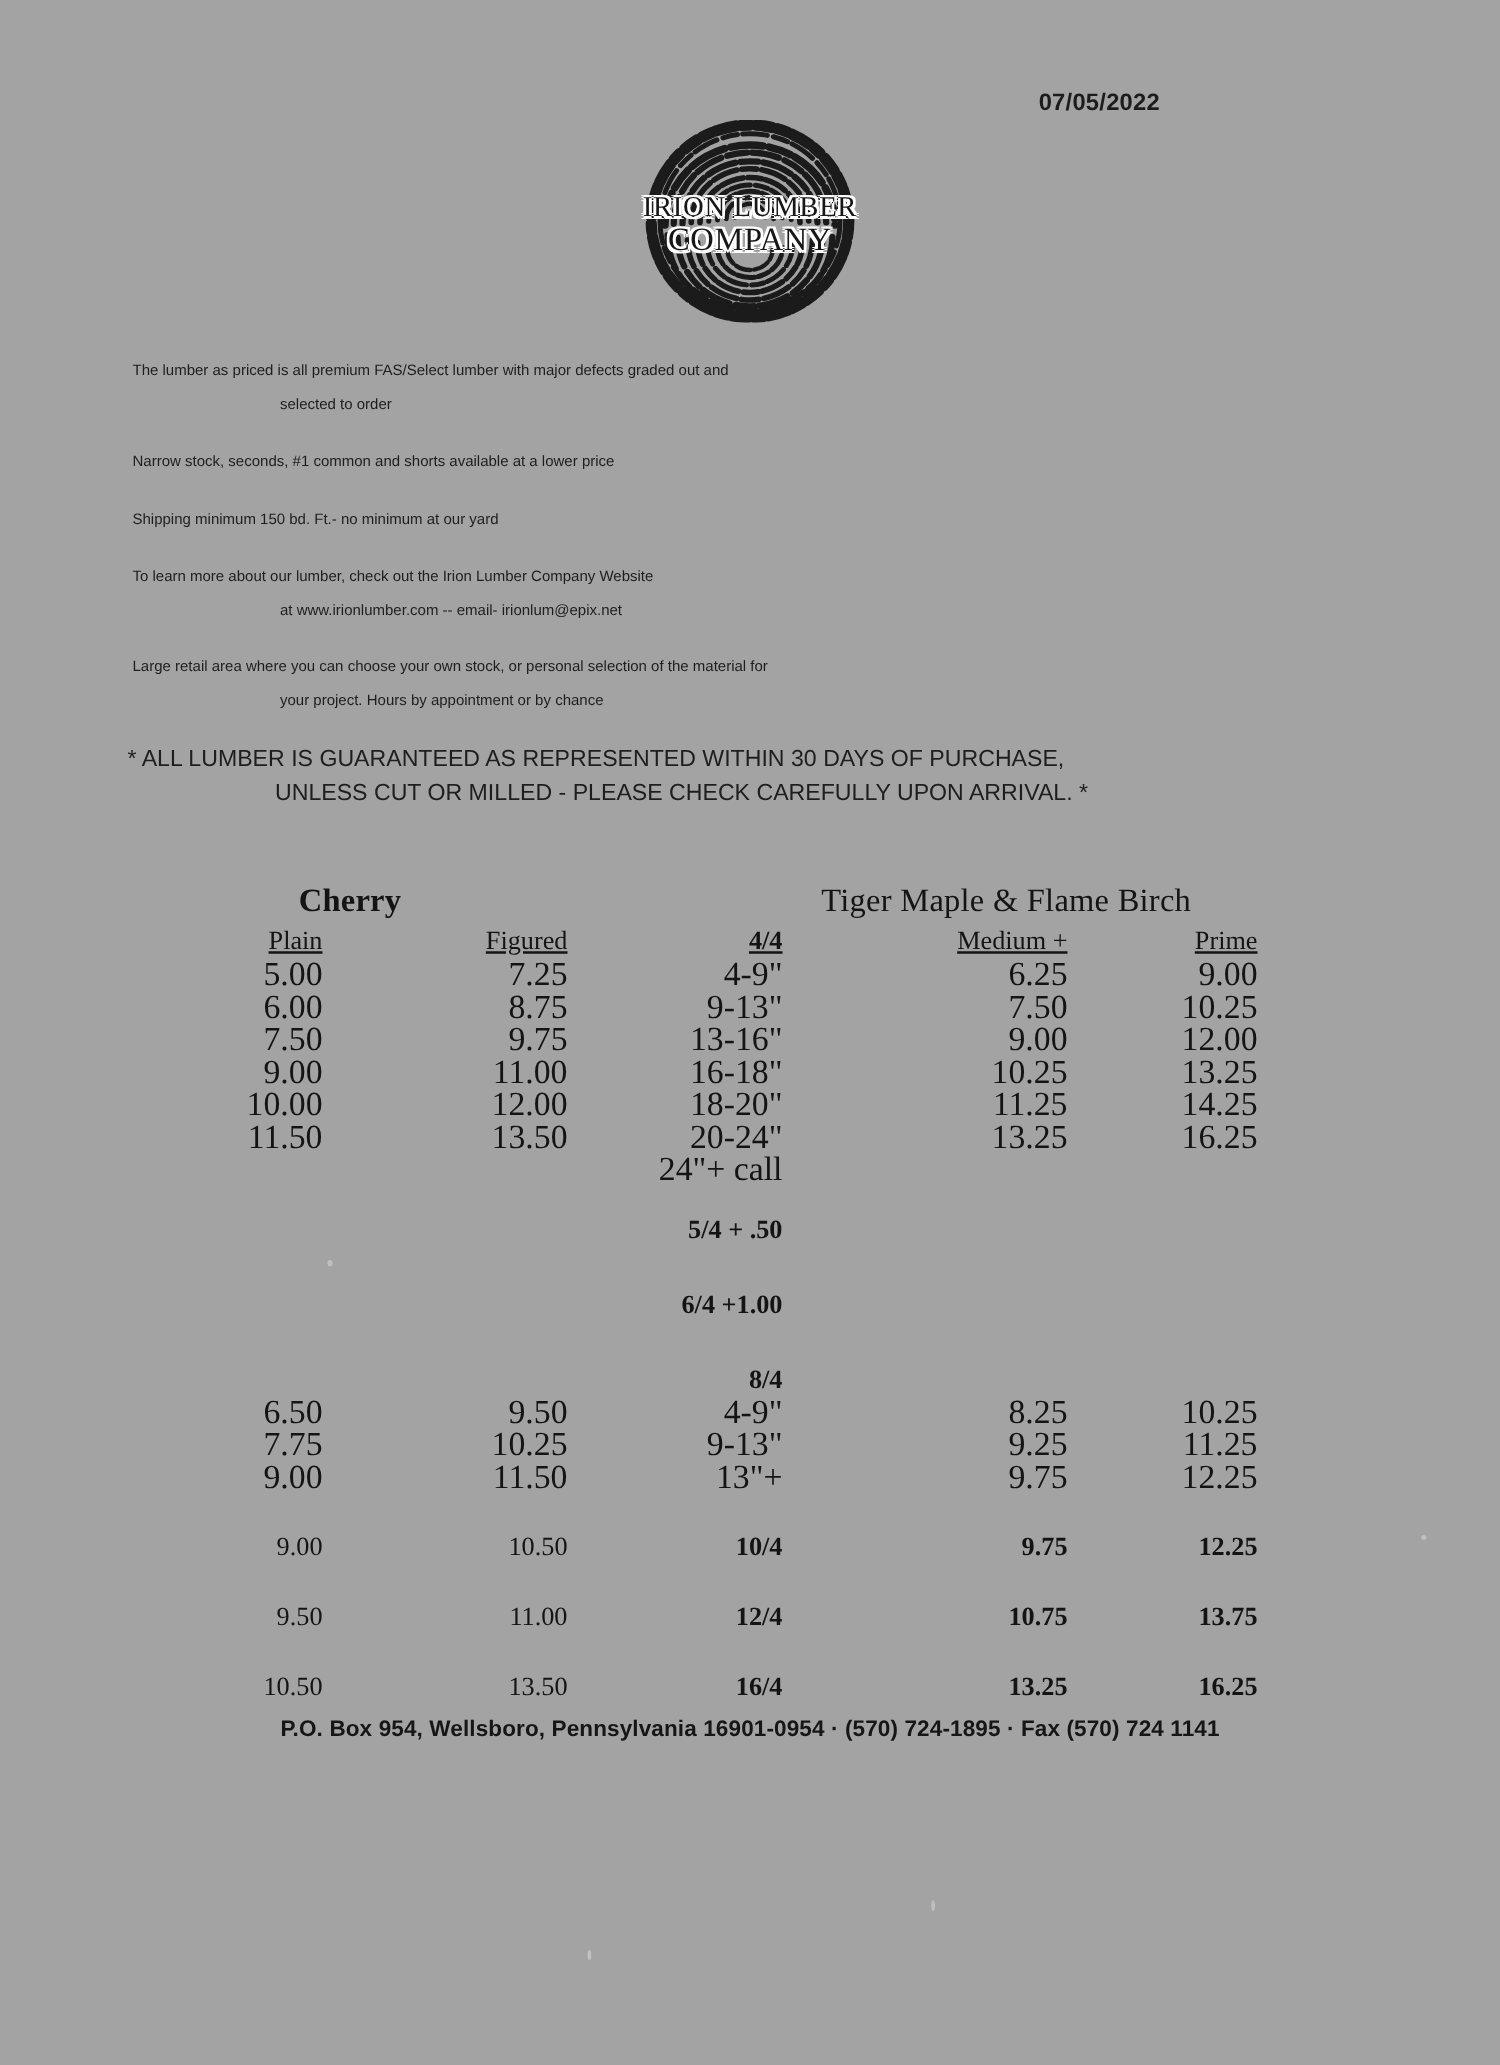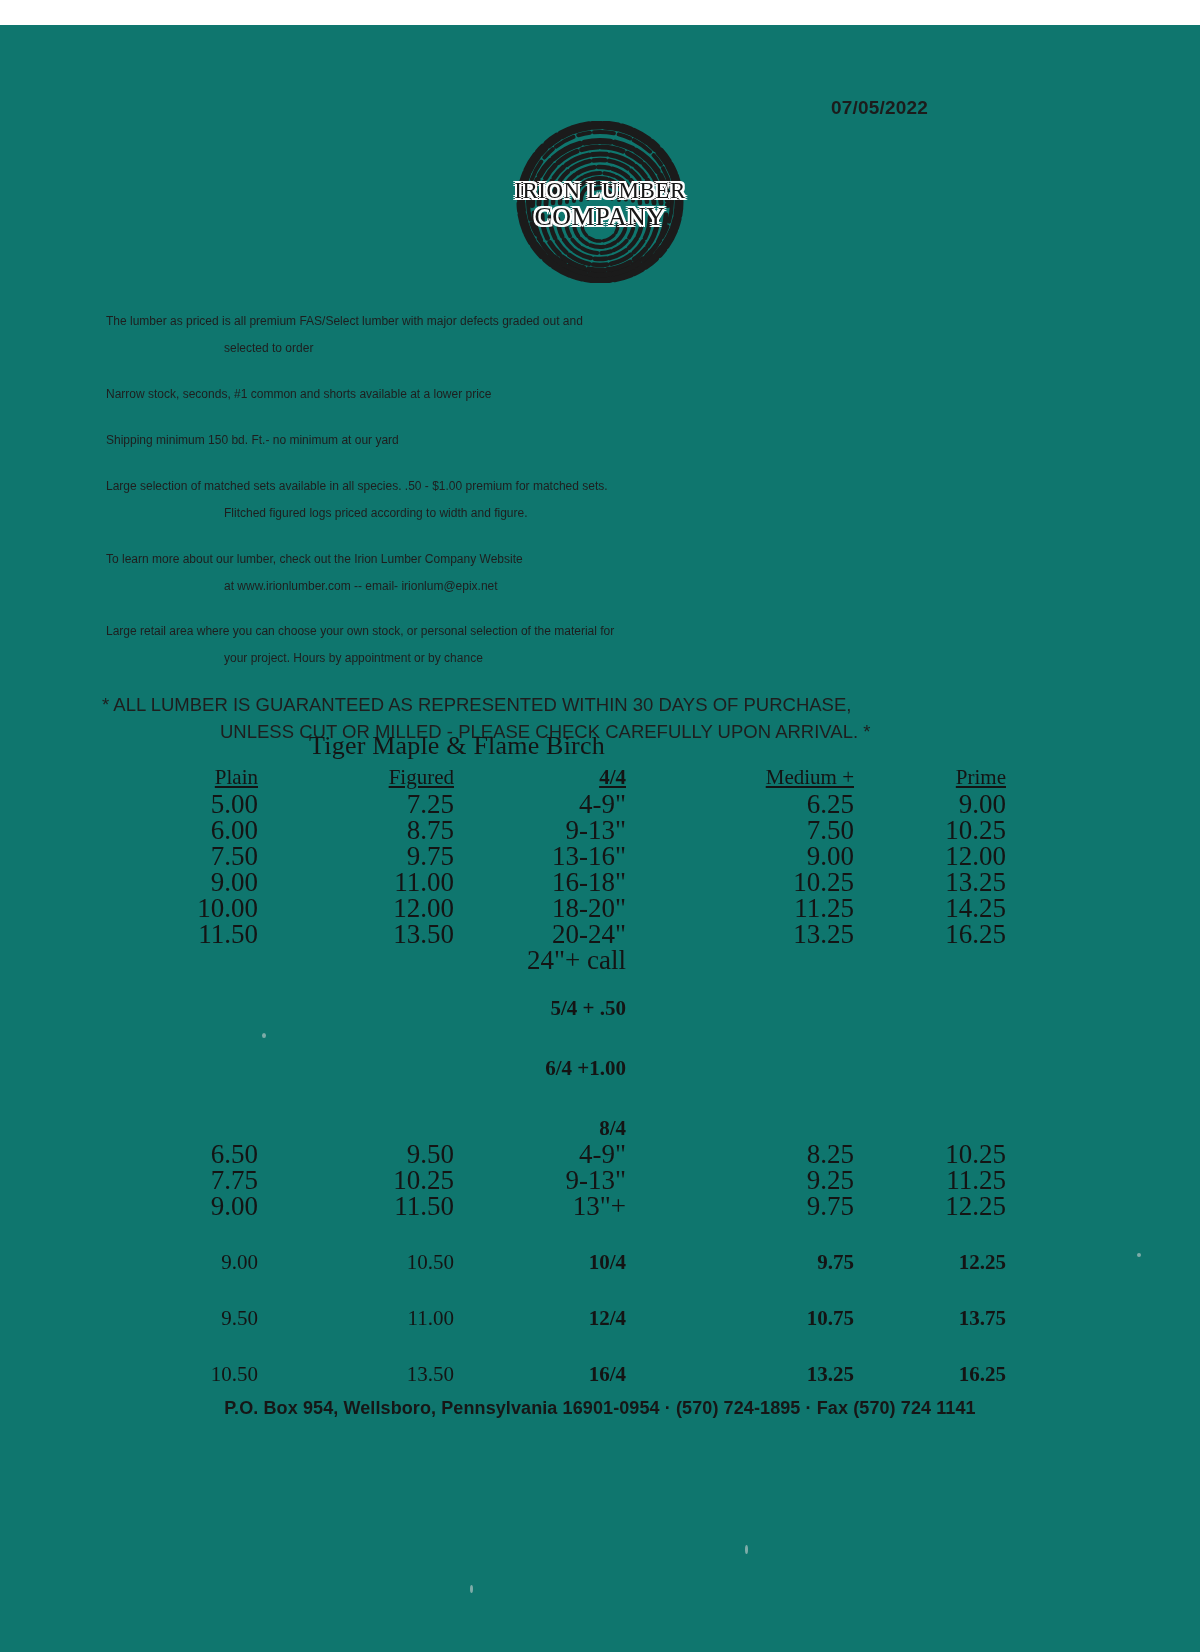--- a/index.html
+++ b/index.html
@@ -12,22 +12,21 @@
     height: 1652px;
     position: relative;
     font-family: "Liberation Sans", sans-serif;
     color: #1a1a1a;
     overflow: hidden;
   }
 
   .page {
     position: absolute;
     inset: 0;
-    background: #0f766e;
-    margin-top: 25px;
+    background: #a3a3a3;
   }
 
   
   .date {
     position: absolute;
     top: 72px;
     right: 272px;
     font-family: "Liberation Sans", sans-serif;
     font-size: 19px;
     font-weight: bold;
@@ -241,44 +240,41 @@
     </div>
 
     <div class="para">
       <span>Narrow stock, seconds, #1 common and shorts available at a lower  price</span>
     </div>
 
     <div class="para">
       <span>Shipping minimum 150 bd. Ft.- no minimum at our yard</span>
     </div>
 
-    <div class="para">
-      <span>Large selection of matched sets available in all species. .50 - $1.00 premium for matched sets.</span>
-      <span class="cont">Flitched figured logs priced according to width and figure.</span>
-    </div>
 
     <div class="para tight">
       <span>To learn more about our lumber, check out the Irion Lumber Company Website</span>
       <span class="cont">at www.irionlumber.com -- email- irionlum@epix.net</span>
     </div>
 
     <div class="para">
       <span>Large retail area where you can choose your own stock, or personal selection of the material for</span>
       <span class="cont">your project.  Hours by appointment or by chance</span>
     </div>
 
     <div class="guarantee">
       <span>* ALL LUMBER IS GUARANTEED AS REPRESENTED WITHIN 30 DAYS OF PURCHASE,</span>
       <span class="cont">UNLESS CUT OR MILLED - PLEASE CHECK CAREFULLY UPON ARRIVAL. *</span>
     </div>
   </div>
 
   <div class="table">
 
     <div class="species-row">
+      <div class="sp-cherry">Cherry</div>
       <div class="sp-gap"></div>
       <div class="sp-maple">Tiger Maple &amp; Flame Birch</div>
     </div>
 
     <div class="trow hdr">
       <div class="c-plain">Plain</div>
       <div class="c-figured">Figured</div>
       <div class="c-size size-hdr">4/4</div>
       <div class="c-medium">Medium +</div>
       <div class="c-prime">Prime</div>

